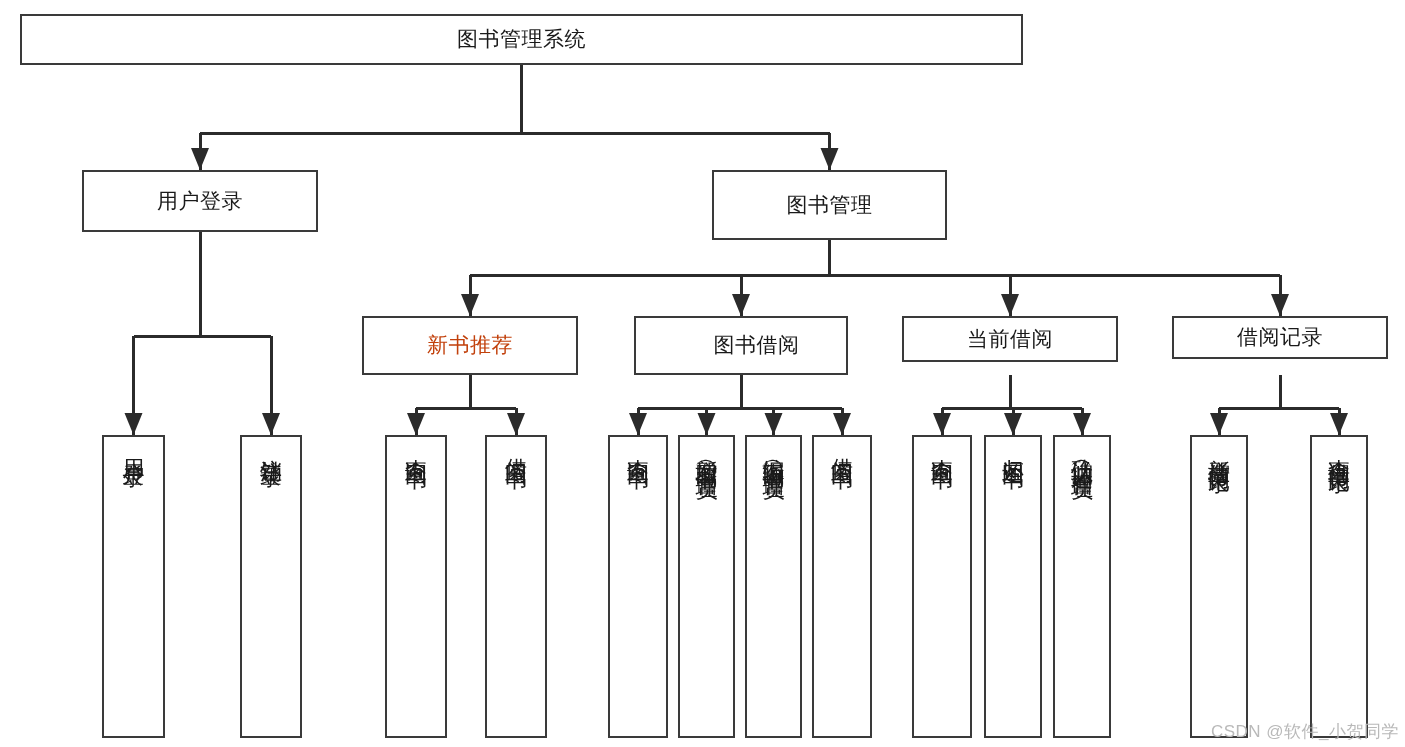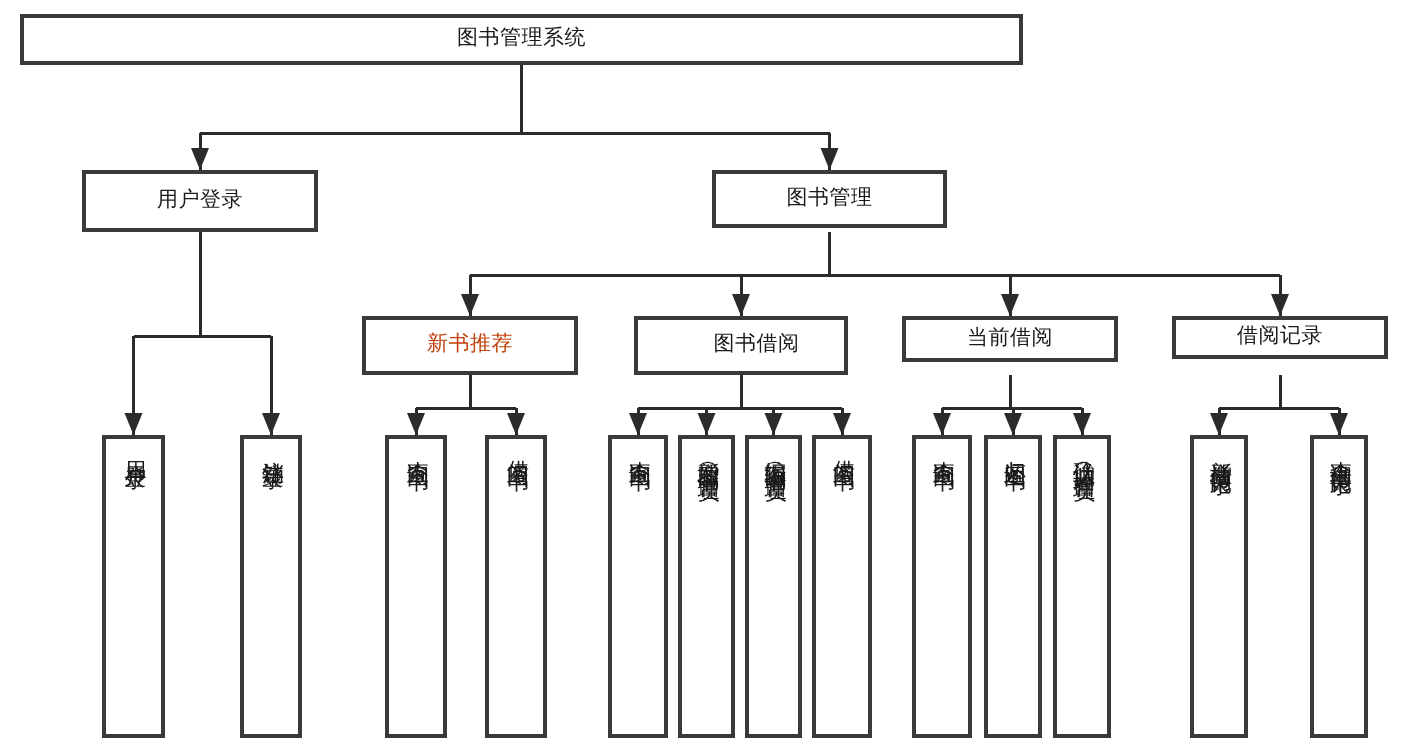--- a/index.html
+++ b/index.html
@@ -17,26 +17,25 @@
   #diagram-root {
     position: absolute;
     left: 0; top: 0;
     width: 1405px;
     height: 747px;
   }
   .node {
     position: absolute;
     box-sizing: border-box;
     background: #ffffff;
-    border: 4px solid #0c4a6e;
+    border: 2px solid #0c4a6e;
     display: flex;
     align-items: center;
     justify-content: center;
     color: #1a1a1a;
-    font-family: Liberation Mono, monospace;
   }
   .node-label {
     text-align: center;
     line-height: 1.15;
     letter-spacing: 0.5px;
     white-space: nowrap;
   }
   .node.horizontal .node-label {
     font-size: 21px;
   }
@@ -127,21 +126,21 @@
       <line x1="1339" y1="408" x2="1339" y2="435" stroke="#2b2b2b" stroke-width="3" shape-rendering="crispEdges"></line>
       <polygon points="1330,413 1348,413 1339,435" fill="#2b2b2b"></polygon>
     </svg>
   <div id="node-layer">
       <div class="node horizontal" style="left: 20px; top: 14px; width: 1003px; height: 51px; border-color: rgb(58, 58, 58); background: rgb(255, 255, 255); color: rgb(26, 26, 26);">
         <span class="node-label">图书管理系统</span>
       </div>
       <div class="node horizontal" style="left: 82px; top: 170px; width: 236px; height: 62px; border-color: rgb(58, 58, 58); background: rgb(255, 255, 255); color: rgb(26, 26, 26);">
         <span class="node-label">用户登录</span>
       </div>
-      <div class="node horizontal" style="left: 712px; top: 170px; width: 235px; height: 58px; border-color: rgb(58, 58, 58); background: rgb(255, 255, 255); color: rgb(26, 26, 26);">
+      <div class="node horizontal" style="left: 712px; top: 170px; width: 235px; height: 70px; border-color: rgb(58, 58, 58); background: rgb(255, 255, 255); color: rgb(26, 26, 26);">
         <span class="node-label">图书管理</span>
       </div>
       <div class="node horizontal" style="left: 362px; top: 316px; width: 216px; height: 59px; border-color: rgb(58, 58, 58); background: rgb(255, 255, 255); color: #c2410c;">
         <span class="node-label">新书推荐</span>
       </div>
       <div class="node horizontal" style="left: 634px; top: 316px; width: 214px; height: 59px; border-color: rgb(58, 58, 58); background: rgb(255, 255, 255); color: rgb(26, 26, 26); padding-left: 31px;">
         <span class="node-label">图书借阅</span>
       </div>
       <div class="node horizontal" style="left: 902px; top: 316px; width: 216px; height: 46px; border-color: rgb(58, 58, 58); background: rgb(255, 255, 255); color: rgb(26, 26, 26);">
         <span class="node-label">当前借阅</span>
@@ -182,13 +181,14 @@
       <div class="node vertical" style="left: 1053px; top: 435px; width: 58px; height: 303px; border-color: rgb(58, 58, 58); background: rgb(255, 255, 255); color: rgb(26, 26, 26);">
         <span class="node-label">确认归还（管理员）</span>
       </div>
       <div class="node vertical" style="left: 1190px; top: 435px; width: 58px; height: 303px; border-color: rgb(58, 58, 58); background: rgb(255, 255, 255); color: rgb(26, 26, 26);">
         <span class="node-label">新增借阅记录</span>
       </div>
       <div class="node vertical" style="left: 1310px; top: 435px; width: 58px; height: 303px; border-color: rgb(58, 58, 58); background: rgb(255, 255, 255); color: rgb(26, 26, 26);">
         <span class="node-label">查询借阅记录</span>
       </div>
     </div>
+  <div id="watermark">CSDN @软件_小贺同学</div>
 </div>
 
 </body></html>

